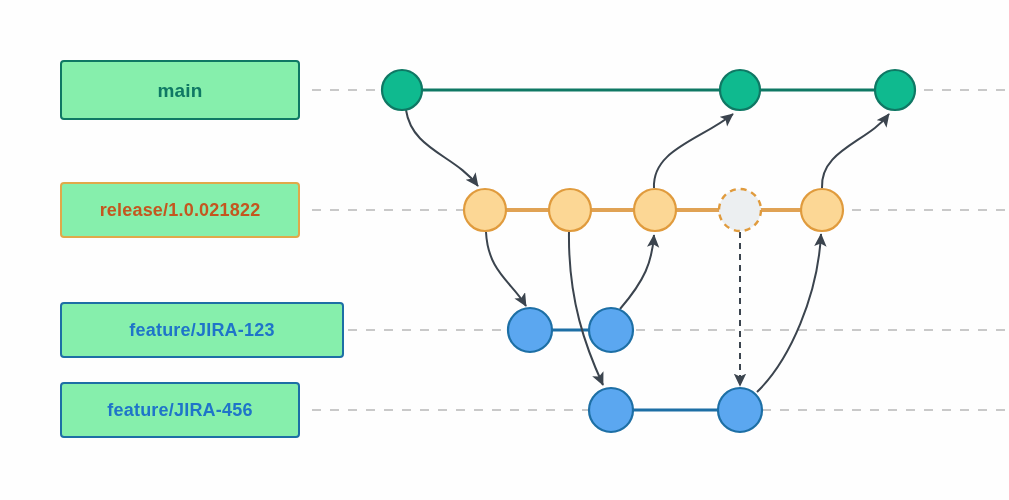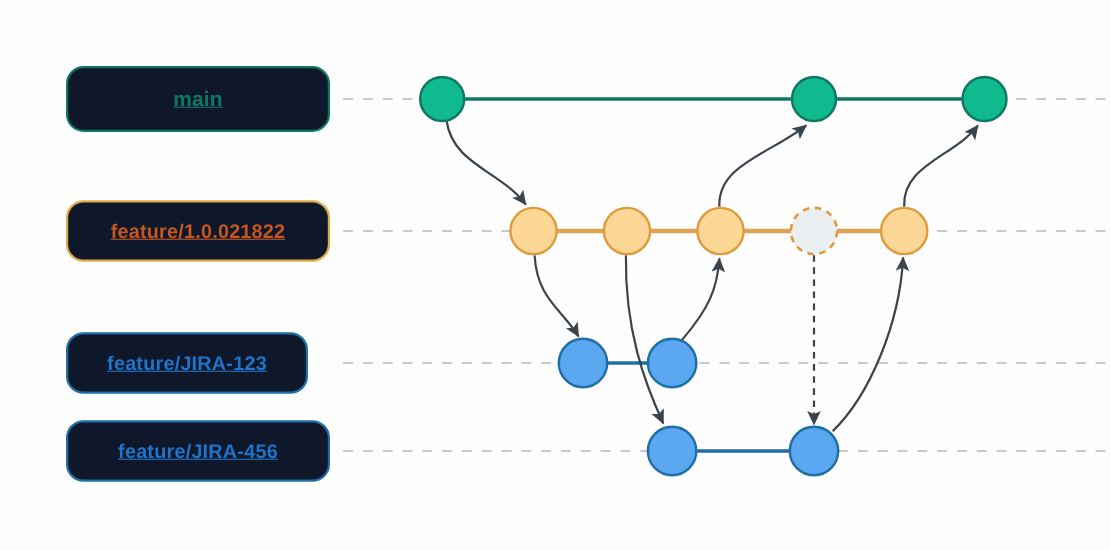--- a/index.html
+++ b/index.html
@@ -26,28 +26,27 @@
     left: 0;
     width: 1009px;
     height: 500px;
   }
   .lane-label {
     position: absolute;
     box-sizing: border-box;
     display: flex;
     align-items: center;
     justify-content: center;
-    border-radius: 16px;
+    border-radius: 4px;
     border-style: solid;
     border-width: 2px;
-    background: #0f172a;
+    background: #86efac;
     font-weight: bold;
     letter-spacing: 0.2px;
     white-space: nowrap;
-    text-decoration: underline;
   }
   .lane-label-text {
     display: block;
     line-height: 1;
   }
 </style>
 </head>
 <body>
 
 <div id="stage">
@@ -94,23 +93,23 @@
         <circle cx="611" cy="410" r="22" fill="#5ba7f0" stroke="#1d6fa5" stroke-width="2.2"></circle>
         <circle cx="740" cy="410" r="22" fill="#5ba7f0" stroke="#1d6fa5" stroke-width="2.2"></circle>
       </g>
   </svg>
 
   <div id="lane-labels">
       <div class="lane-label" style="left: 60px; top: 60px; width: 240px; height: 60px; border-color: rgb(15, 120, 100); color: rgb(15, 120, 100); font-size: 19px;">
         <span class="lane-label-text">main</span>
       </div>
       <div class="lane-label" style="left: 60px; top: 182px; width: 240px; height: 56px; border-color: rgb(224, 169, 74); color: rgb(196, 86, 31); font-size: 18px;">
-        <span class="lane-label-text">feature/1.0.021822</span>
+        <span class="lane-label-text">release/1.0.021822</span>
       </div>
-      <div class="lane-label" style="left: 60px; top: 302px; width: 220px; height: 56px; border-color: rgb(29, 111, 165); color: rgb(31, 116, 201); font-size: 18px;">
+      <div class="lane-label" style="left: 60px; top: 302px; width: 284px; height: 56px; border-color: rgb(29, 111, 165); color: rgb(31, 116, 201); font-size: 18px;">
         <span class="lane-label-text">feature/JIRA-123</span>
       </div>
       <div class="lane-label" style="left: 60px; top: 382px; width: 240px; height: 56px; border-color: rgb(29, 111, 165); color: rgb(31, 116, 201); font-size: 18px; justify-content: center;">
         <span class="lane-label-text">feature/JIRA-456</span>
       </div>
     </div>
 
 </div>
 
 </body></html>

